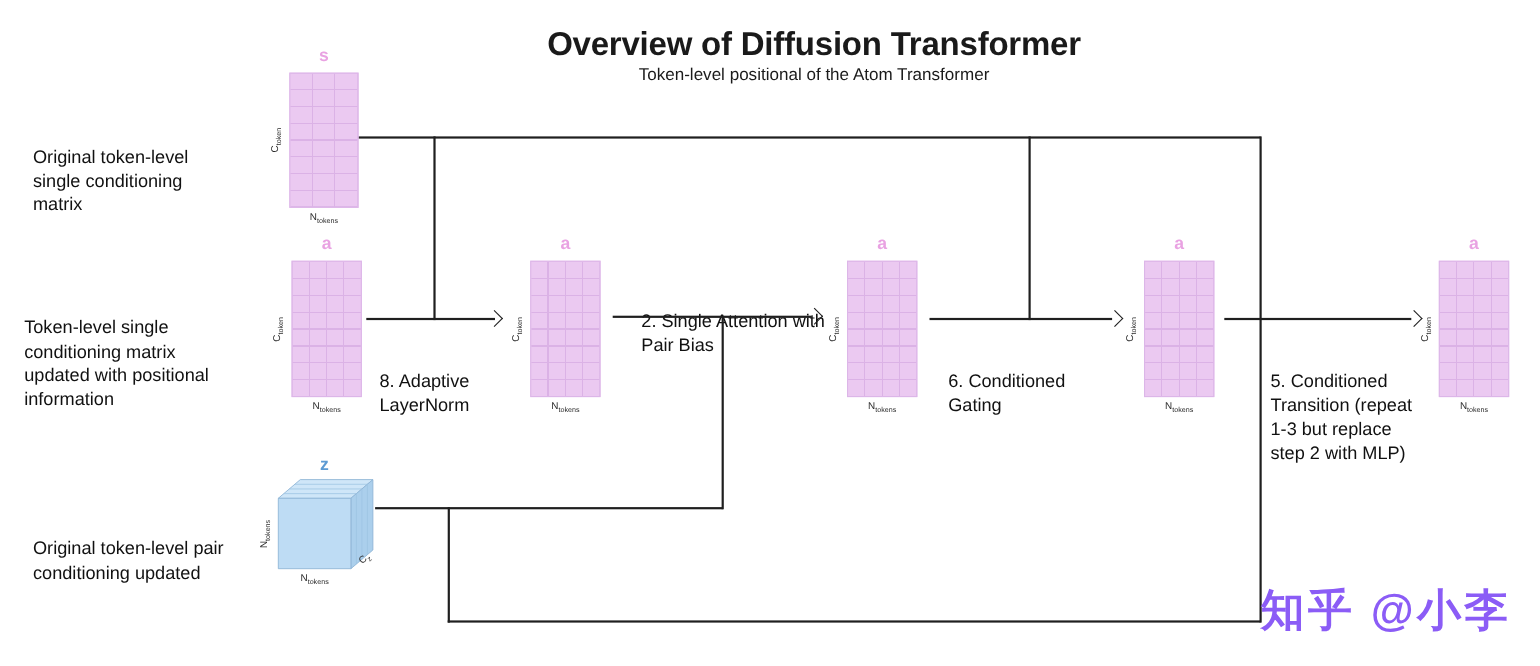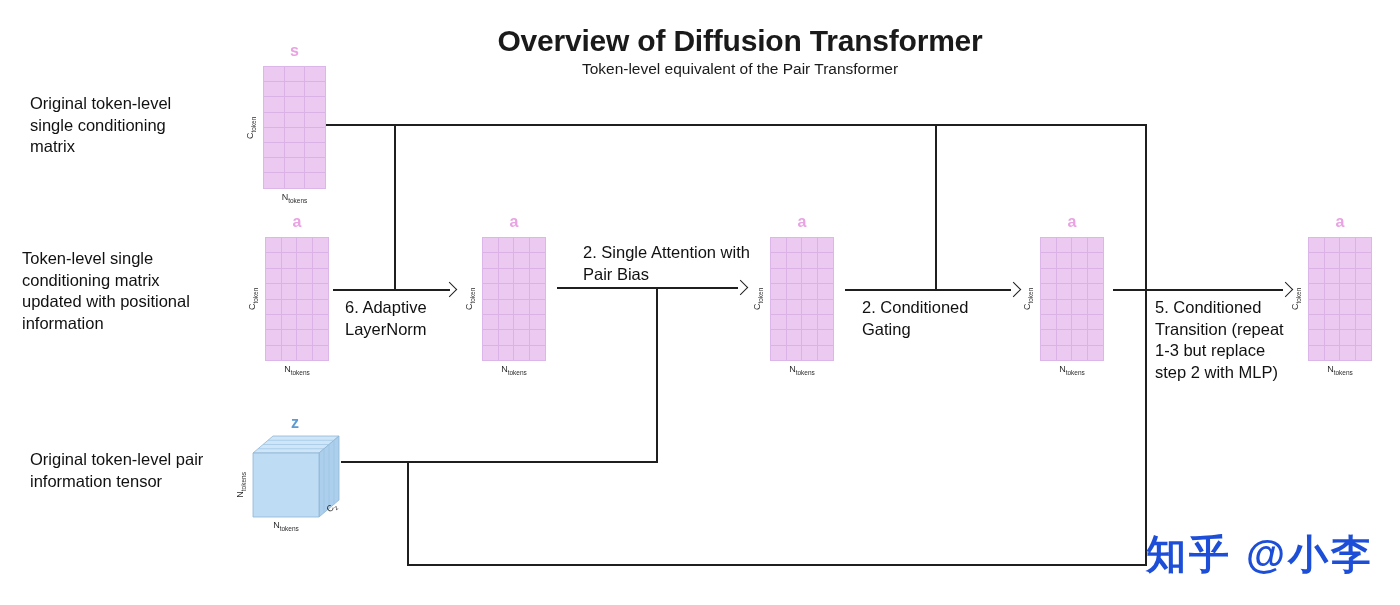--- a/index.html
+++ b/index.html
@@ -4,21 +4,21 @@
 <style>
   html,body{margin:0;padding:0;background:#ffffff;}
   body{width:1400px;height:605px;position:relative;overflow:hidden;
        font-family:"Liberation Sans", sans-serif;color:#141414;}
 
   .title{position:absolute;left:390px;top:24px;width:700px;text-align:center;
          font-size:30px;font-weight:700;letter-spacing:-0.2px;color:#1a1a1a;}
   .subtitle{position:absolute;left:390px;top:60px;width:700px;text-align:center;
          font-size:15.5px;color:#1a1a1a;}
 
-  .side-label,.step-label{position:absolute;font-size:16.5px;line-height:21.5px;color:#111;}
+  .side-label,.step-label{position:absolute;font-size:16.5px;line-height:21.5px;color:#111;margin-top:40px;}
 
   
   .matrix{position:absolute;z-index:2;}
   .m-label{position:absolute;top:-24px;left:0;width:100%;text-align:center;
            font-weight:700;font-size:16px;color:#e9a2e2;}
   .m-grid{border:1px solid #dcb6e8;background-color:#ebc9f1;}
   .grid-a{width:62px;height:122px;background-image:
       repeating-linear-gradient(to right, transparent 0 14.7px, #dbb2e6 14.7px 15.7px),
       repeating-linear-gradient(to bottom, transparent 0 14.4px, #dbb2e6 14.4px 15.4px);}
   .grid-s{width:61px;height:121px;background-image:
@@ -43,34 +43,34 @@
   .t-zaxis{position:absolute;left:82px;top:88px;font-size:9px;color:#2c2c2c;
            transform:rotate(-42deg);}
 
   
   .h-edge{position:absolute;height:1.6px;background:#1f1f1f;z-index:1;}
   .v-edge{position:absolute;width:1.6px;background:#1f1f1f;z-index:1;}
   .ah{position:absolute;width:10px;height:10px;border-top:1.6px solid #1f1f1f;
       border-right:1.6px solid #1f1f1f;transform:rotate(45deg);z-index:1;}
 
   .watermark{position:absolute;left:1146px;top:527px;font-size:40px;font-weight:700;
-      color:#1d4ed8;letter-spacing:3px;z-index:5;white-space:nowrap;
+      color:#8b5cf6;letter-spacing:3px;z-index:5;white-space:nowrap;
       text-shadow:2px 2px 0 #ffffff,1px 1px 0 #ffffff;text-align:center;}
 </style>
 </head>
 <body>
 
 <div>
 
   <div class="title">Overview of Diffusion Transformer</div>
-  <div class="subtitle">Token-level equivalent of the Pair Transformer</div>
+  <div class="subtitle">Token-level positional of the Atom Transformer</div>
 
   <div class="side-label" style="left:30px;top:93px;width:175px">Original token-level single conditioning matrix</div>
   <div class="side-label" style="left:22px;top:248px;width:195px">Token-level single conditioning matrix updated with positional information</div>
-  <div class="side-label" style="left:30px;top:449px;width:210px">Original token-level pair information tensor</div>
+  <div class="side-label" style="left:30px;top:449px;width:210px">Original token-level pair conditioning updated</div>
 
   <div class="h-edge" style="left:325px;top:124.2px;width:821px"></div>
   <div class="v-edge" style="left:394px;top:124px;height:167px"></div>
   <div class="v-edge" style="left:935px;top:124px;height:167px"></div>
   <div class="v-edge" style="left:1145px;top:124px;height:442px"></div>
 
   <div class="h-edge" style="left:333px;top:289.2px;width:117px"></div>
   <span class="ah" style="left:444px;top:284.2px"></span>
 
   <div class="h-edge" style="left:557px;top:287.2px;width:181px"></div>
@@ -80,23 +80,23 @@
   <div class="h-edge" style="left:845px;top:289.2px;width:166px"></div>
   <span class="ah" style="left:1008px;top:284.2px"></span>
 
   <div class="h-edge" style="left:1113px;top:289.2px;width:170px"></div>
   <span class="ah" style="left:1280px;top:284.2px"></span>
 
   <div class="h-edge" style="left:341px;top:461.2px;width:316px"></div>
   <div class="v-edge" style="left:407px;top:461px;height:105px"></div>
   <div class="h-edge" style="left:407px;top:564.4px;width:739px"></div>
 
-  <div class="step-label" style="left:345px;top:297px;width:112px">6. Adaptive LayerNorm</div>
+  <div class="step-label" style="left:345px;top:297px;width:112px">8. Adaptive LayerNorm</div>
   <div class="step-label" style="left:583px;top:242px;width:175px">2. Single Attention with Pair Bias</div>
-  <div class="step-label" style="left:862px;top:297px;width:150px">2. Conditioned Gating</div>
+  <div class="step-label" style="left:862px;top:297px;width:150px">6. Conditioned Gating</div>
   <div class="step-label" style="left:1155px;top:297px;width:140px">5. Conditioned Transition (repeat 1-3 but replace step 2 with MLP)</div>
 
   <div class="matrix" style="left:263px;top:66px">
     <div class="m-label">s</div>
     <div class="m-grid grid-s"></div>
     <div class="m-yaxis">
         <span class="rot"><span>C</span><sub>token</sub></span>
       </div>
     <div class="m-xaxis"><span>N</span><sub>tokens</sub></div>
   </div>

